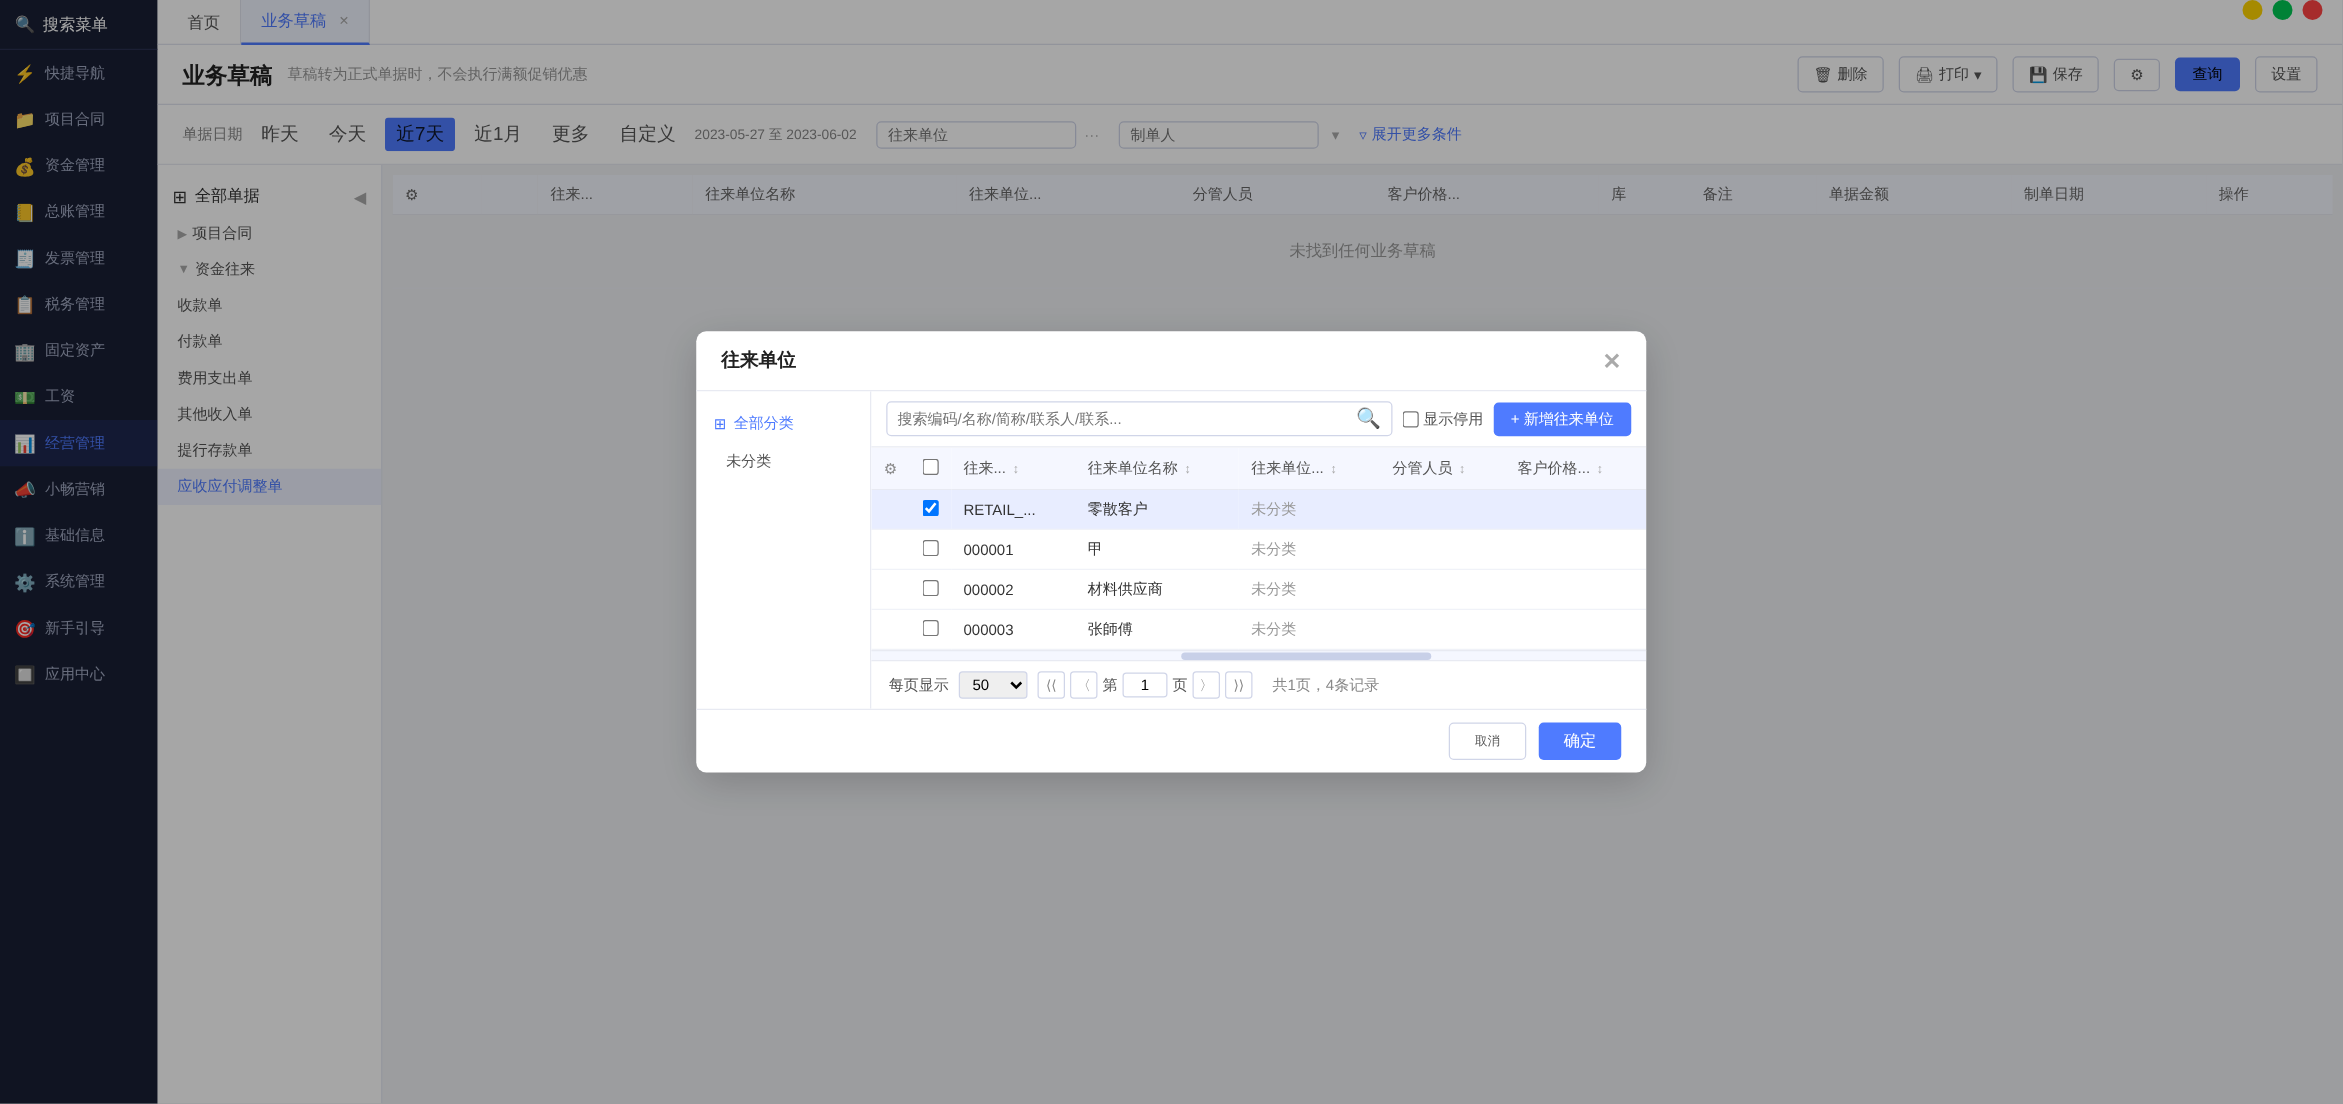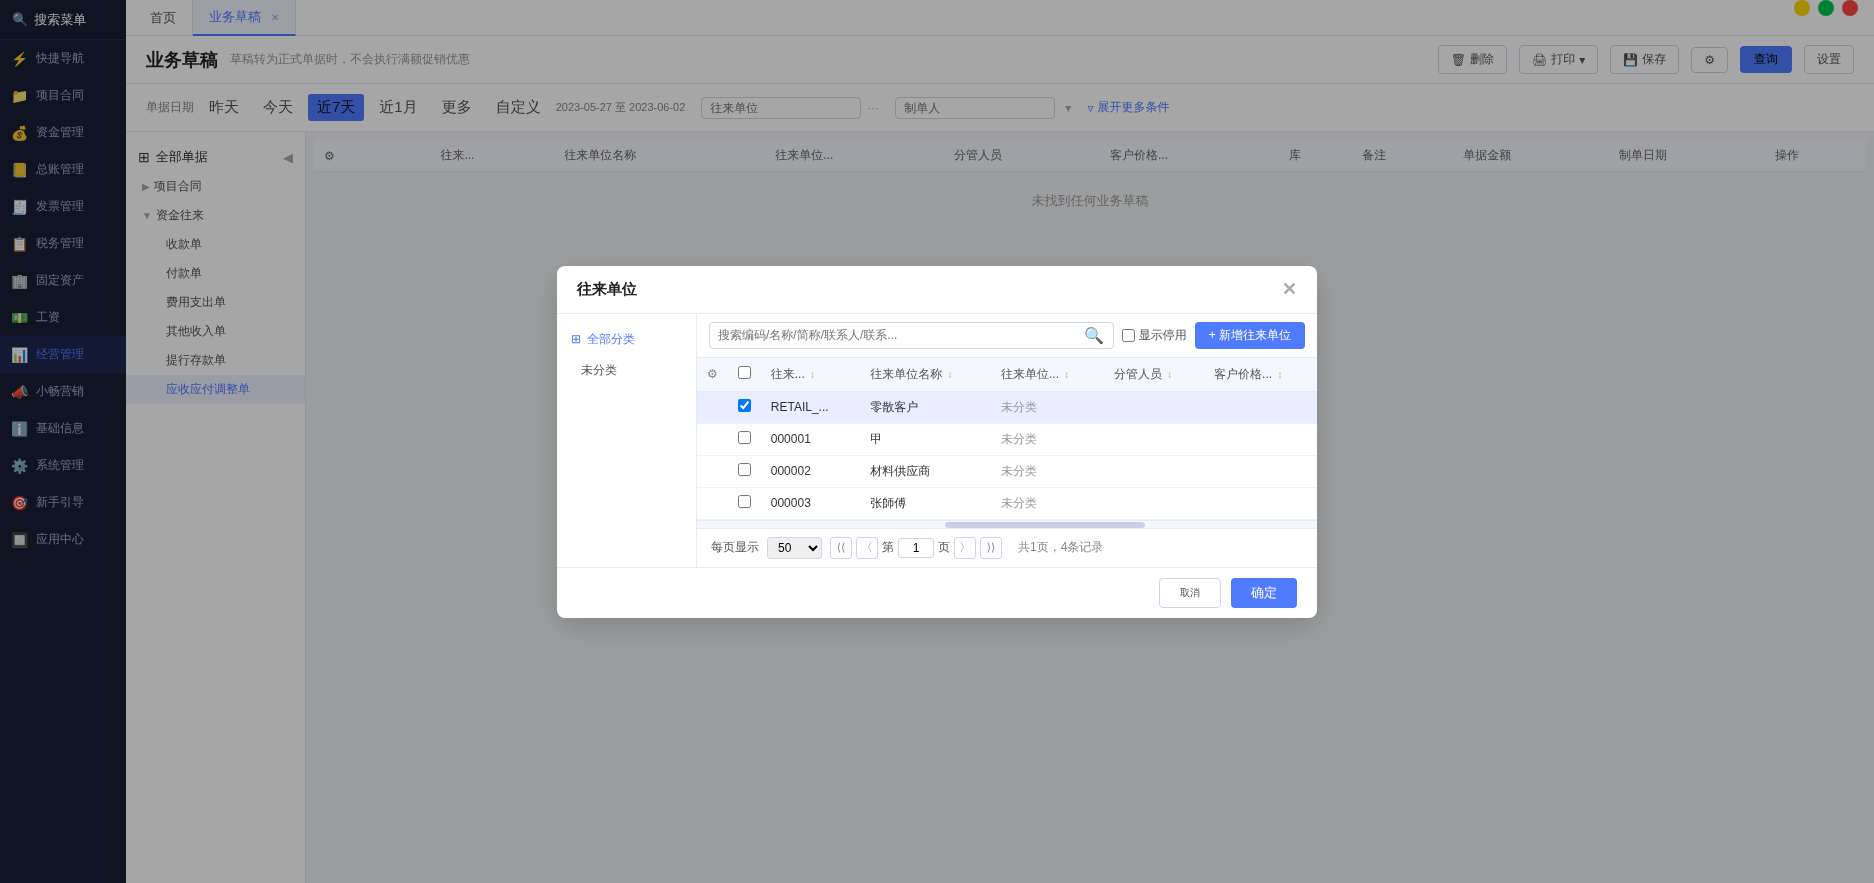--- a/index.html
+++ b/index.html
@@ -241,21 +241,21 @@
     .tree-item {
       padding: 6px 16px;
       font-size: 12px;
       color: #555;
       cursor: pointer;
       display: flex;
       align-items: center;
       gap: 4px;
     }
     .tree-item.active { color: #4f7bff; background: #eef2ff; }
-    .tree-item.indent { padding-left: 40px; }
+    .tree-item.indent { padding-left: 16px; }
     .tree-arrow { font-size: 10px; color: #aaa; }
 
     
     .table-area {
       flex: 1;
       overflow: auto;
       padding: 8px;
       position: relative;
     }
 

